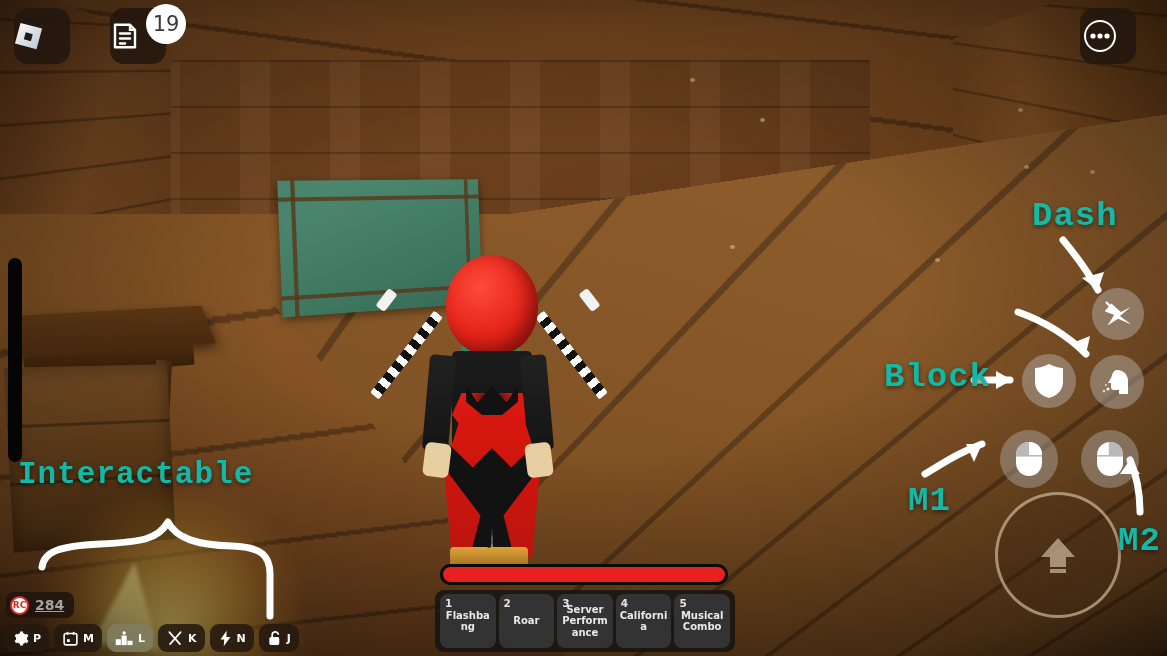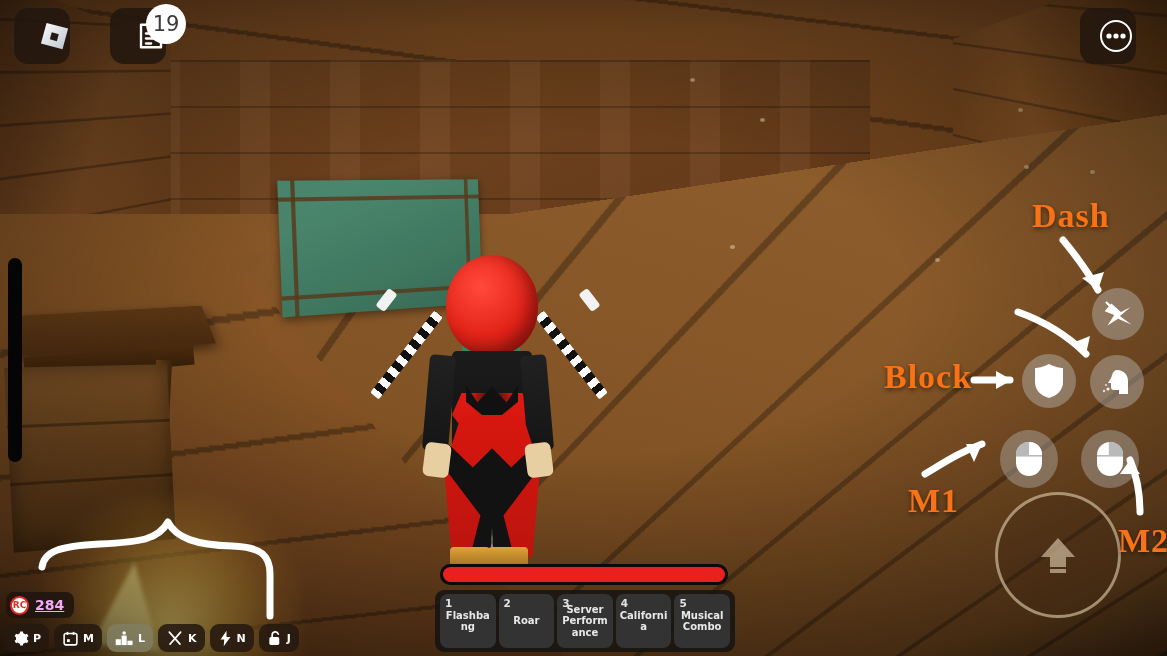--- a/index.html
+++ b/index.html
@@ -168,21 +168,21 @@
   .katana.l { left:13px; transform:rotate(38deg); }
   .katana.r { left:178px; transform:rotate(-38deg); }
   .katana-tip { position:absolute; width:11px; height:22px; background:#f2f2f2;
     border-radius:3px; top:34px; }
   .katana-tip.l { left:-7px; transform:rotate(38deg); }
   .katana-tip.r { left:196px; transform:rotate(-38deg); }
 
   
   .tl-btn { position:absolute; border-radius:14px;
     background:rgba(34,22,14,0.86); display:flex; align-items:center;
-    justify-content:flex-end; }
+    justify-content:flex-start; }
   #roblox-btn { left:14px; top:8px; width:56px; height:56px; }
   #chat-btn   { left:110px; top:8px; width:56px; height:56px; }
   #more-btn   { left:1080px; top:8px; width:56px; height:56px;
      transform:translateX(-0px); }
   .badge { position:absolute; left:36px; top:-4px; width:40px; height:40px;
     border-radius:50%; background:#fff; color:#3a3a3a; font-size:21px;
     display:flex; align-items:center; justify-content:center; font-weight:400;
     font-family:"DejaVu Sans", sans-serif; }
   #server-region { position:absolute; left:0; right:0; top:18px; text-align:center;
     color:#fff; font-size:20.5px; letter-spacing:0.1px;
@@ -205,43 +205,43 @@
      display:flex; align-items:center; justify-content:center; }
   #m2-btn { left:1081px; top:430px; width:58px; height:58px; border-radius:50%;
      background:rgba(185,185,185,0.40); position:absolute;
      display:flex; align-items:center; justify-content:center; }
   #jump-btn { position:absolute; left:995px; top:492px; width:126px; height:126px;
     border-radius:50%; border:3px solid rgba(225,205,175,0.62);
     background:rgba(60,35,16,0.30); display:flex; align-items:center;
     justify-content:center; }
 
   
-  .anno { position:absolute; color:#f97316; font-size:34px;
-    font-family:Liberation Serif, serif; font-weight:700;
+  .anno { position:absolute; color:#14b8a6; font-size:34px;
+    font-family:Liberation Mono, monospace; font-weight:700;
     letter-spacing:1px; text-shadow:0 2px 5px rgba(0,0,0,0.55); }
   #anno-dash    { left:1032px; top:197px; }
   #anno-breathe { left:948px;  top:273px; }
   #anno-block   { left:884px;  top:358px;text-align:center; }
   #anno-m1      { left:908px;  top:482px; }
   #anno-m2      { left:1118px; top:522px; }
   #anno-tap     { left:18px;   top:455px; font-size:31px; line-height:1.32;
                   width:230px; }
 
   .anno-svg { position:absolute; left:0; top:0; width:1167px; height:656px;
     pointer-events:none; }
 
   
   #currency { position:absolute; left:6px; top:592px; height:26px;
     background:rgba(30,20,14,0.86); border-radius:8px; display:flex;
     align-items:center; gap:6px; padding:0 10px 0 4px; }
   .rc-coin { width:19px; height:19px; border-radius:50%; background:#fff;
     border:2.5px solid #e02a24; color:#e02a24; font-size:9px; font-weight:700;
     display:flex; align-items:center; justify-content:center;
     font-family:"DejaVu Sans", sans-serif; }
-  #currency .amt { color:#f0abfc; font-size:14px; font-weight:700;text-decoration:underline; }
+  #currency .amt { color:#a3a3a3; font-size:14px; font-weight:700;text-decoration:underline; }
 
   #hud-row { position:absolute; left:4px; top:624px; display:flex; gap:5px; }
   .hud-btn { height:28px; border-radius:9px; background:rgba(38,25,16,0.88);
     display:flex; align-items:center; gap:4px; padding:0 8px; }
   .hud-btn.active { background:rgba(128,126,96,0.85); }
   .hud-btn .key { color:#fff; font-size:11px; font-weight:600;
     font-family:"DejaVu Sans", sans-serif; }
 
   
   #health-bar { position:absolute; left:440px; top:564px; width:288px; height:21px;
@@ -428,20 +428,21 @@
       <path d="M982 444 L966 444 L974 462 Z"></path>
       <path d="M1130 460 L1120 474 L1140 474 Z"></path>
     </g>
   </svg>
 
   <div class="anno" id="anno-dash">Dash</div>
   <div class="anno" id="anno-block">Block</div>
   <div class="anno" id="anno-m1">M1</div>
   <div class="anno" id="anno-m2">M2</div>
   <div class="anno" id="anno-tap">
+    <div>Interactable</div>
   </div>
 
   <div id="currency">
     <span class="rc-coin">RC</span>
     <span class="amt">284</span>
   </div>
 
   <div id="hud-row">
     <div class="hud-btn">
       <svg width="17" height="17" viewBox="0 0 24 24">

